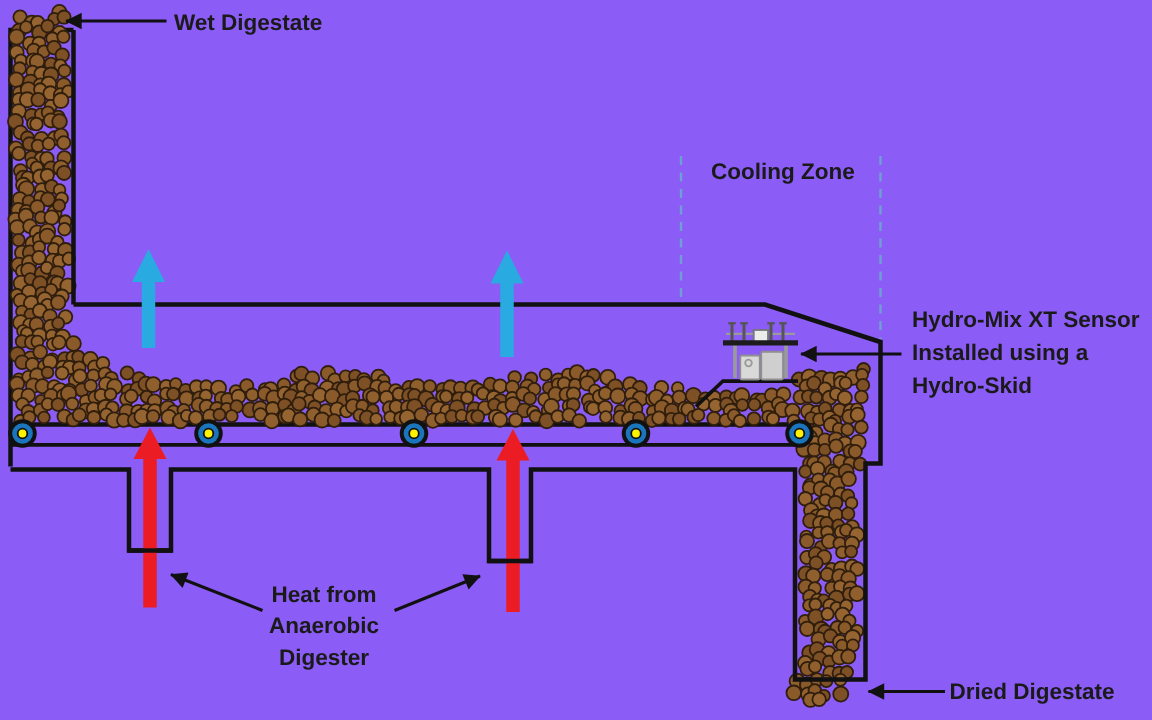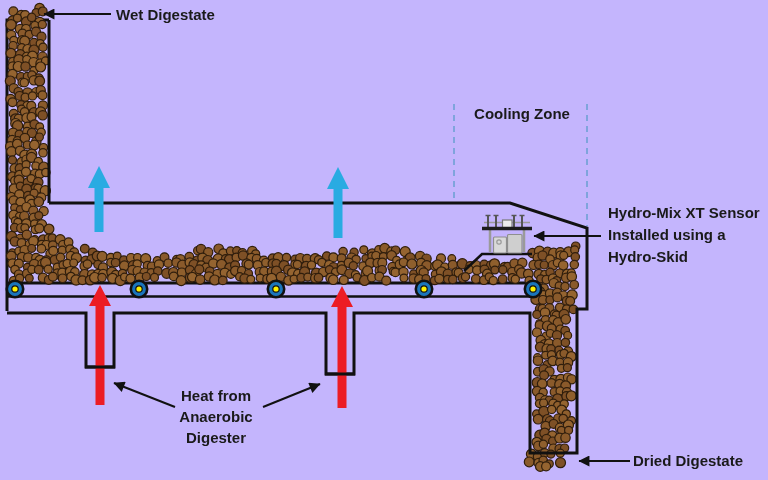--- a/index.html
+++ b/index.html
@@ -1,16 +1,16 @@
 <!DOCTYPE html>
 <html><head>
 <meta charset="utf-8">
 <style>
   html,body{margin:0;padding:0;background:#ffffff;}
-  .stage{position:relative;width:768px;height:480px;background:#c4b5fd;overflow:hidden;}
+  .stage{position:relative;width:768px;height:480px;background:#8b5cf6;overflow:hidden;}
   svg{display:block;}
   .lbl{font-family:"Liberation Sans",sans-serif;font-weight:bold;font-size:15px;fill:#1a1a1a;}
   .struct{fill:none;stroke:#111;stroke-width:3;}
   .thin{fill:none;stroke:#111;stroke-width:2;}
 </style>
 </head>
 <body>
 
 <div class="stage">
 <svg width="768" height="480" viewBox="0 0 768 480">

